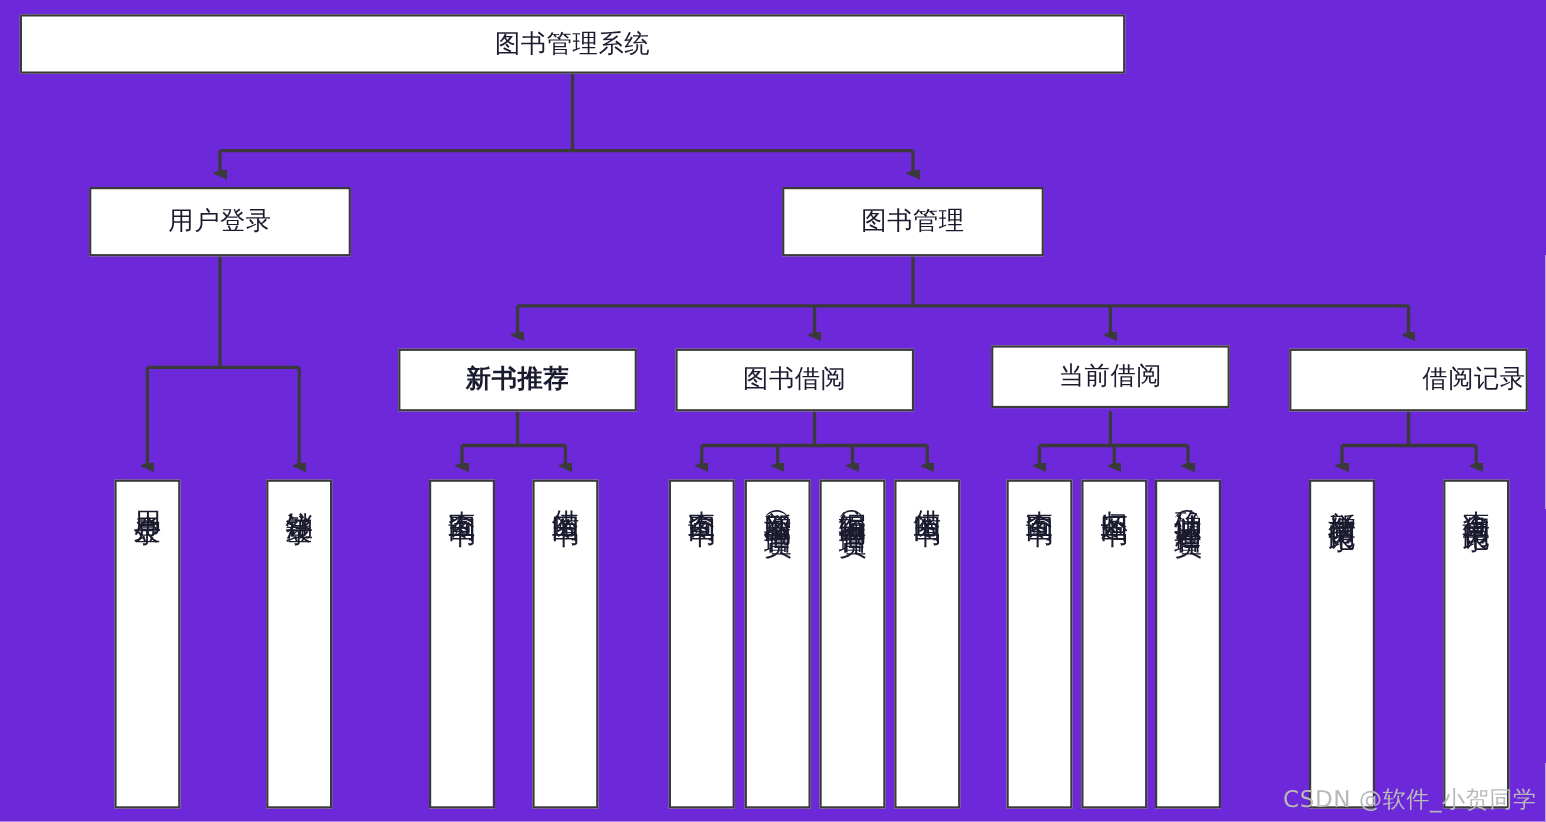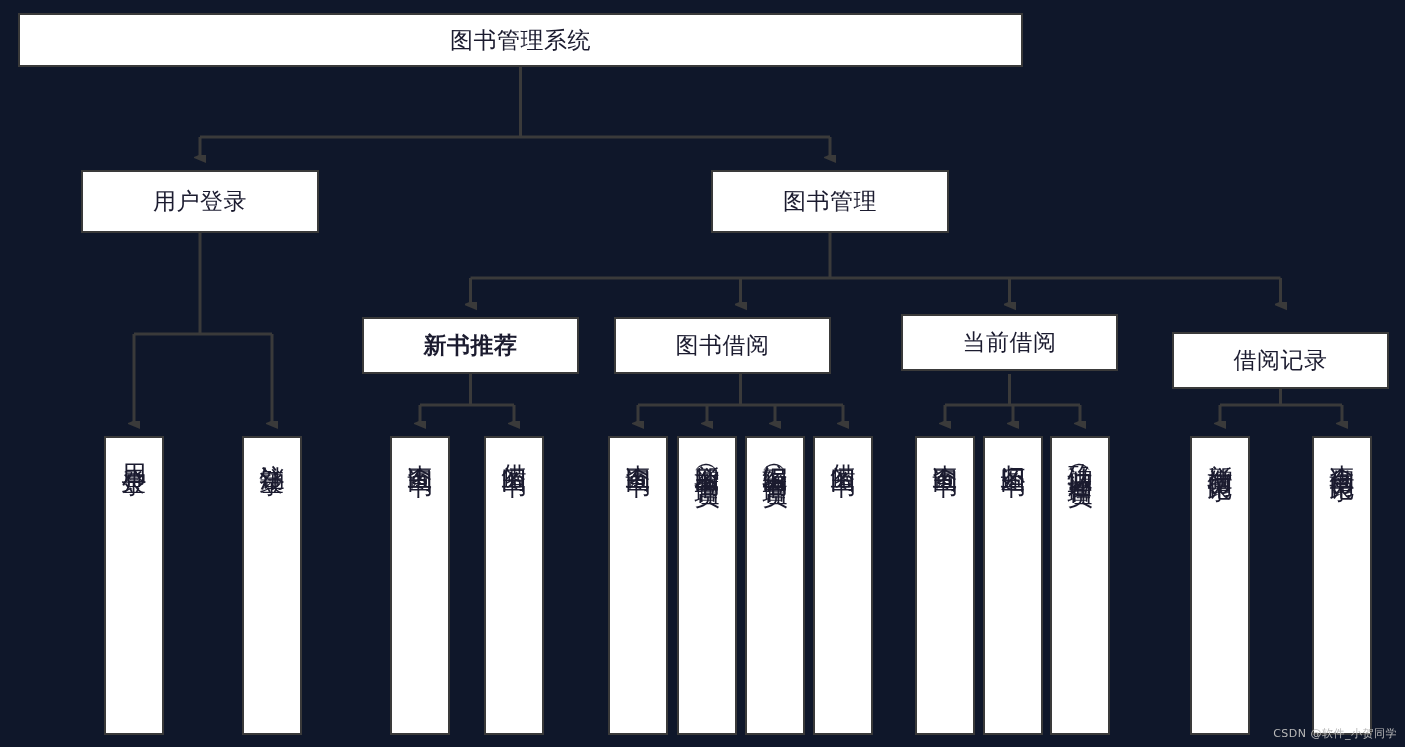--- a/index.html
+++ b/index.html
@@ -8,21 +8,21 @@
     padding: 0;
     background: #ffffff;
   }
   body {
     font-family: "DejaVu Sans", "Liberation Sans", sans-serif;
   }
   #diagram-root {
     position: relative;
     width: 1405px;
     height: 747px;
-    background: #0f172a;
+    background: #6d28d9;
     overflow: hidden;
   }
   svg.layer {
     position: absolute;
     left: 0;
     top: 0;
     width: 1405px;
     height: 747px;
   }
   .node-box {
@@ -54,21 +54,21 @@
     writing-mode: vertical-rl;
     text-orientation: upright;
     font-size: 25px;
     letter-spacing: 3px;
     line-height: 1;
   }
   #watermark {
     position: absolute;
     right: 8px;
     bottom: 6px;
-    font-size: 11px;
+    font-size: 21px;
     color: #b9b9b9;
     font-family: "DejaVu Sans", "Liberation Sans", sans-serif;
     letter-spacing: 0.5px;
     white-space: nowrap;
     pointer-events: none;
   }
 </style>
 </head>
 <body>
 
@@ -130,21 +130,21 @@
 
   <div class="node-box horizontal" style="left: 362px; top: 317px; width: 217px; height: 57px; font-weight: bold;">
     <span class="node-label">新书推荐</span>
   </div>
   <div class="node-box horizontal" style="left: 614px; top: 317px; width: 217px; height: 57px;">
     <span class="node-label">图书借阅</span>
   </div>
   <div class="node-box horizontal" style="left: 901px; top: 314px; width: 217px; height: 57px;">
     <span class="node-label">当前借阅</span>
   </div>
-  <div class="node-box horizontal" style="left: 1172px; top: 332px; width: 217px; height: 57px;">
+  <div class="node-box horizontal" style="left: 1172px; top: 317px; width: 217px; height: 57px; justify-content: flex-end;">
     <span class="node-label">借阅记录</span>
   </div>
 
   <div class="node-box vertical" style="left: 104px; top: 436px; width: 60px; height: 299px;">
     <span class="node-label">用户登录</span>
   </div>
   <div class="node-box vertical" style="left: 242px; top: 436px; width: 60px; height: 299px;">
     <span class="node-label">注销登录</span>
   </div>
 

